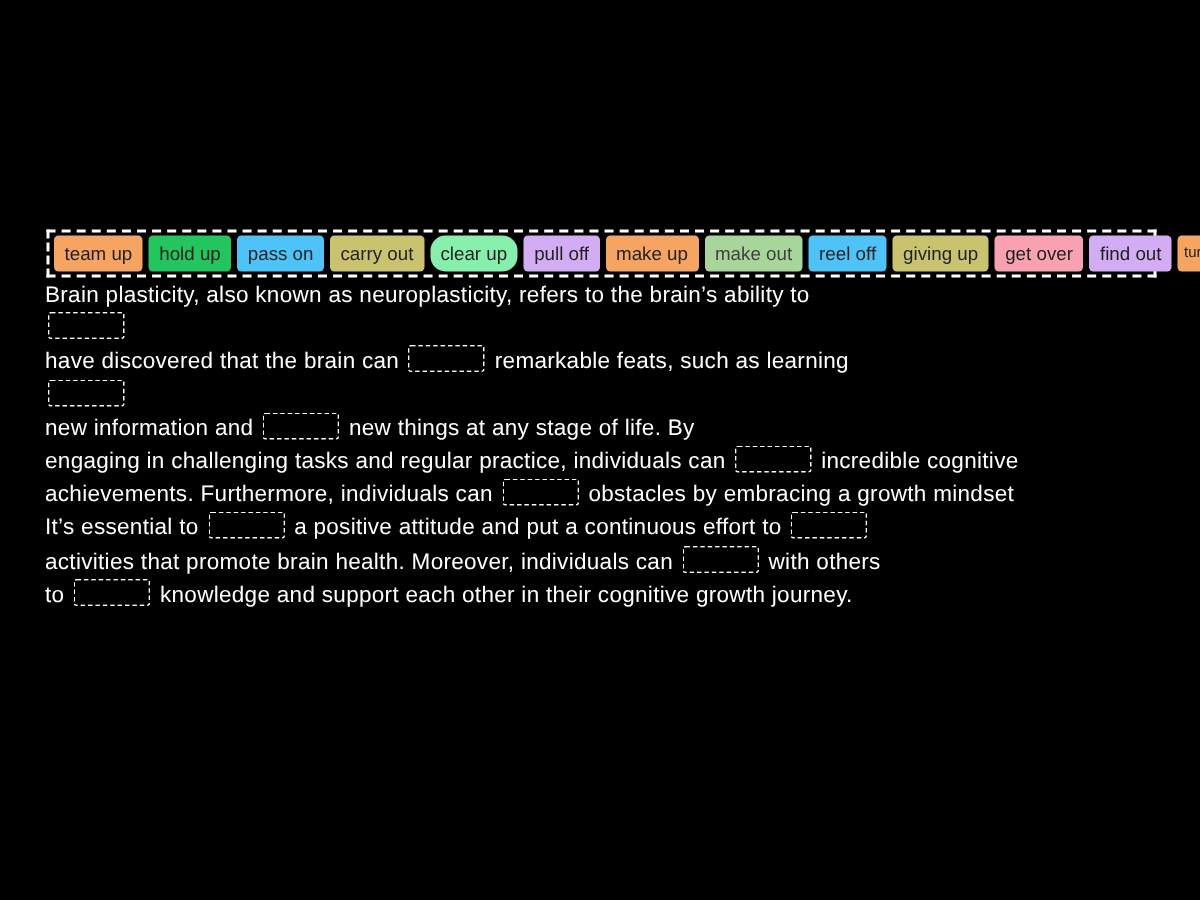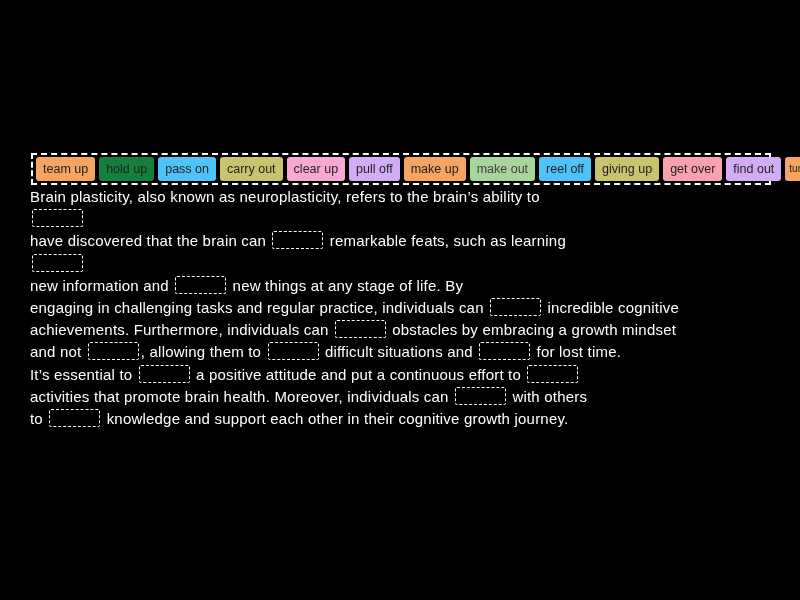--- a/index.html
+++ b/index.html
@@ -70,39 +70,38 @@
     margin: 0 2px;
     cursor: pointer;
   }
 </style>
 </head>
 <body>
 
 <div class="stage">
   <div class="word-bank">
       <div class="chip" style="background: rgb(245, 164, 97); color: rgb(31, 31, 31);">team up</div>
-      <div class="chip" style="background: #15803d; color: rgb(31, 31, 31);">hold up</div>
+      <div class="chip" style="background: #22c55e; color: rgb(31, 31, 31);">hold up</div>
       <div class="chip" style="background: rgb(78, 195, 248); color: rgb(31, 31, 31);">pass on</div>
       <div class="chip" style="background: rgb(201, 195, 111); color: rgb(31, 31, 31); text-align: right;">carry out</div>
-      <div class="chip" style="background: #f9a8d4; color: rgb(31, 31, 31);">clear up</div>
+      <div class="chip" style="background: #86efac; color: rgb(31, 31, 31); border-radius: 10px;">clear up</div>
       <div class="chip" style="background: rgb(210, 173, 244); color: rgb(31, 31, 31);">pull off</div>
       <div class="chip" style="background: rgb(245, 164, 97); color: rgb(31, 31, 31);">make up</div>
       <div class="chip" style="background: rgb(168, 213, 154); color: #404040;">make out</div>
       <div class="chip" style="background: rgb(78, 195, 248); color: rgb(31, 31, 31);">reel off</div>
       <div class="chip" style="background: rgb(201, 195, 111); color: rgb(31, 31, 31);">giving up</div>
       <div class="chip" style="background: rgb(248, 161, 176); color: rgb(31, 31, 31);">get over</div>
       <div class="chip" style="background: rgb(210, 173, 244); color: rgb(31, 31, 31);">find out</div>
       <div class="chip" style="background: rgb(245, 164, 97); color: rgb(31, 31, 31);">turn around</div>
     </div>
   <div class="passage">
       <div class="line"><span>Brain plasticity, also known as neuroplasticity, refers to the brain’s ability to</span></div>
       <div class="line"><span class="blank"></span></div>
       <div class="line"><span>have discovered that the brain can </span><span class="blank"></span><span> remarkable feats, such as learning</span></div>
       <div class="line"><span class="blank"></span></div>
       <div class="line"><span>new information and </span><span class="blank"></span><span> new things at any stage of life. By</span></div>
       <div class="line"><span>engaging in challenging tasks and regular practice, individuals can </span><span class="blank"></span><span> incredible cognitive</span></div>
       <div class="line"><span>achievements. Furthermore, individuals can </span><span class="blank"></span><span> obstacles by embracing a growth mindset</span></div>
-      <div class="line"><span>and not </span><span class="blank"></span><span>, allowing them to </span><span class="blank"></span><span> difficult situations and </span><span class="blank"></span><span> for lost time.</span></div>
       <div class="line"><span>It’s essential to </span><span class="blank"></span><span> a positive attitude and put a continuous effort to </span><span class="blank"></span></div>
       <div class="line"><span>activities that promote brain health. Moreover, individuals can </span><span class="blank"></span><span> with others</span></div>
       <div class="line"><span>to </span><span class="blank"></span><span> knowledge and support each other in their cognitive growth journey.</span></div>
     </div>
 </div>
 
 </body></html>

